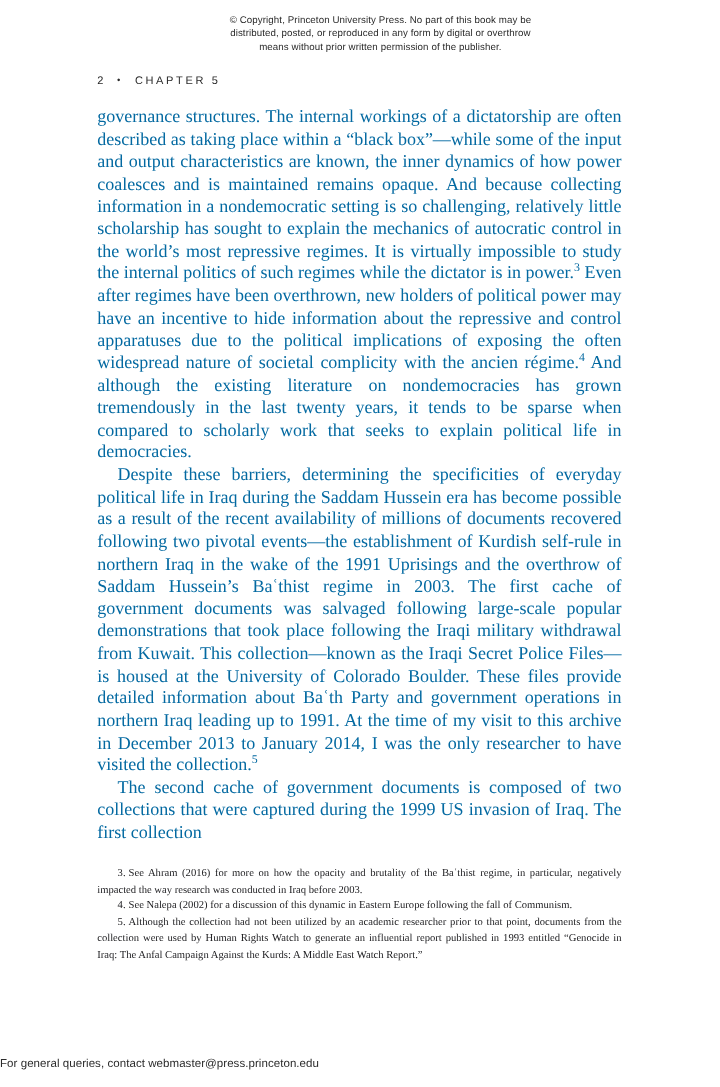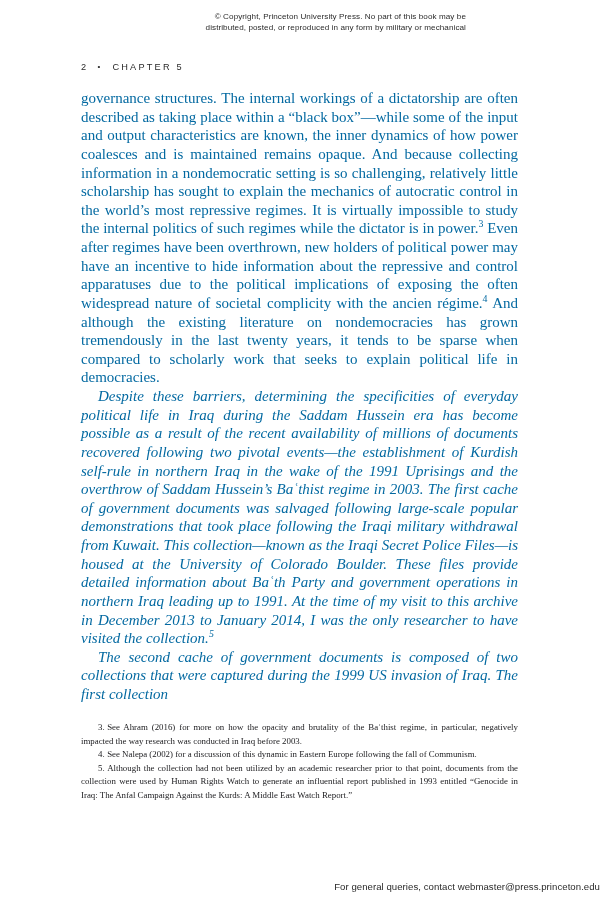--- a/index.html
+++ b/index.html
@@ -20,23 +20,23 @@
     position: relative;
     width: 600px;
     height: 906px;
     box-sizing: border-box;
   }
 
   
   .copyright-block {
     position: absolute;
     top: 11px;
-    left: 122px;
+    left: 145px;
     width: 344px;
-    text-align: right;
+    text-align: center;
     font-family: "Liberation Sans", "DejaVu Sans", sans-serif;
     font-size: 8.1px;
     line-height: 11.4px;
     color: #2b2b2b;
     letter-spacing: 0.01em;
   }
   .copyright-line {
     display: block;
     white-space: nowrap;
   }
@@ -80,21 +80,20 @@
     color: #0369a1;
     -webkit-font-smoothing: antialiased;
   }
   .body-text p {
     margin: 0;
     text-indent: 0;
     hyphens: manual;
   }
   .body-text p.indented {
     text-indent: 17px;
-    font-style: italic;
   }
   .body-text p:last-child {
     text-align: justify;
   }
   sup.fn-ref {
     font-size: 0.66em;
     vertical-align: super;
     line-height: 0;
   }
 
@@ -117,35 +116,36 @@
   .footnotes .fn-num {
     margin-right: 2.5px;
   }
 
   
   .page-footer {
     position: absolute;
     top: 881px;
     left: 0;
     width: 600px;
-    text-align: right;
+    text-align: left;
     font-family: "Liberation Sans", "DejaVu Sans", sans-serif;
     font-size: 9.6px;
     color: #2b2b2b;
     letter-spacing: 0.005em;
   }
 </style>
 </head>
 <body>
 
 <div class="page">
 
   <div class="copyright-block">
     <span class="copyright-line">© Copyright, Princeton University Press. No part of this book may be</span>
-    <span class="copyright-line">distributed, posted, or reproduced in any form by military or mechanical</span>
+    <span class="copyright-line">distributed, posted, or reproduced in any form by digital or overthrow</span>
+    <span class="copyright-line">means without prior written permission of the publisher.</span>
   </div>
 
   <div class="running-head">
     <span class="folio">2</span>
     <span class="rh-sep">•</span>
     <span class="rh-title">CHAPTER 5</span>
   </div>
 
   <div class="body-text">
     <p><span>governance structures. The internal workings of a dictatorship are often described as taking place within a “black box”—while some of the input and output characteristics are known, the inner dynamics of how power coalesces and is maintained remains opaque. And because collecting information in a nondemocratic setting is so challenging, relatively little scholarship has sought to explain the mechanics of autocratic control in the world’s most repressive regimes. It is virtually impossible to study the internal politics of such regimes while the dictator is in power.</span><sup class="fn-ref">3</sup><span> Even after regimes have been overthrown, new holders of political power may have an incentive to hide information about the repressive and control apparatuses due to the political implications of exposing the often widespread nature of societal complicity with the ancien régime.</span><sup class="fn-ref">4</sup><span> And although the existing literature on nondemocracies has grown tremendously in the last twenty years, it tends to be sparse when compared to scholarly work that seeks to explain political life in democracies.</span></p>

